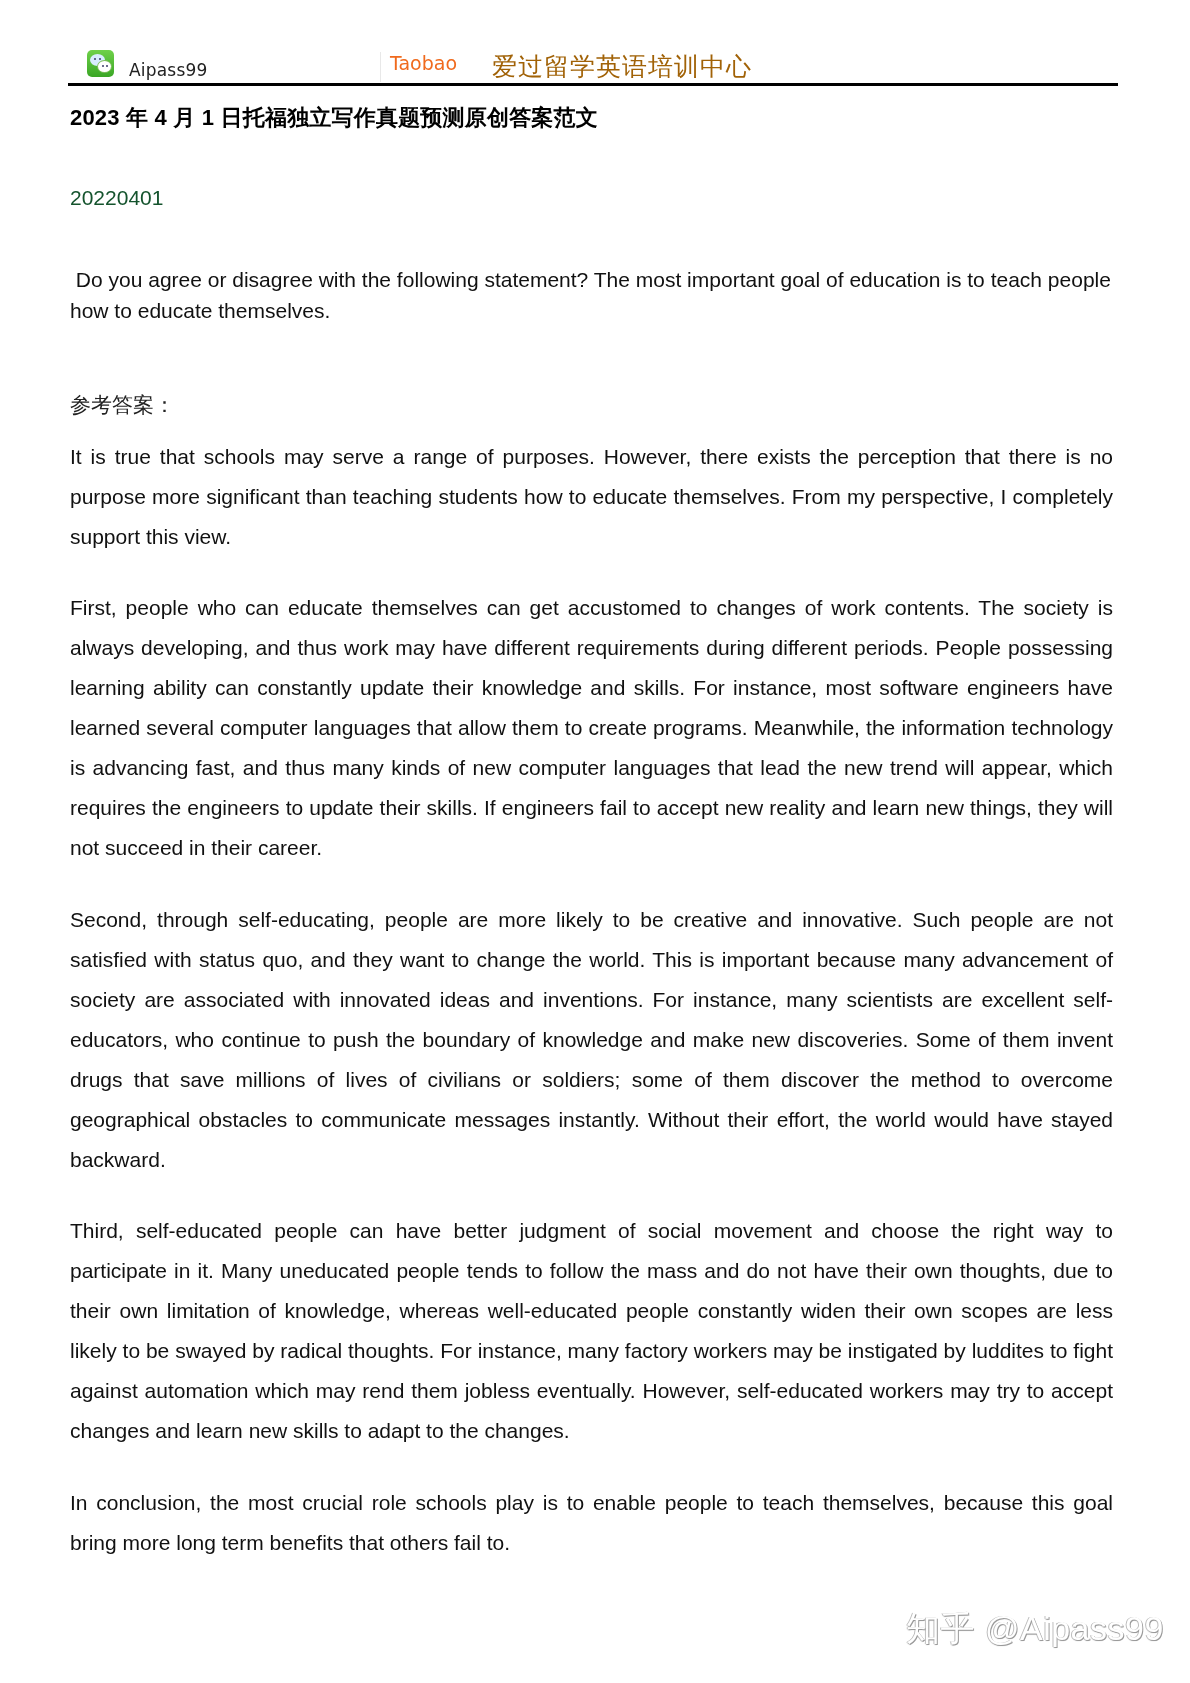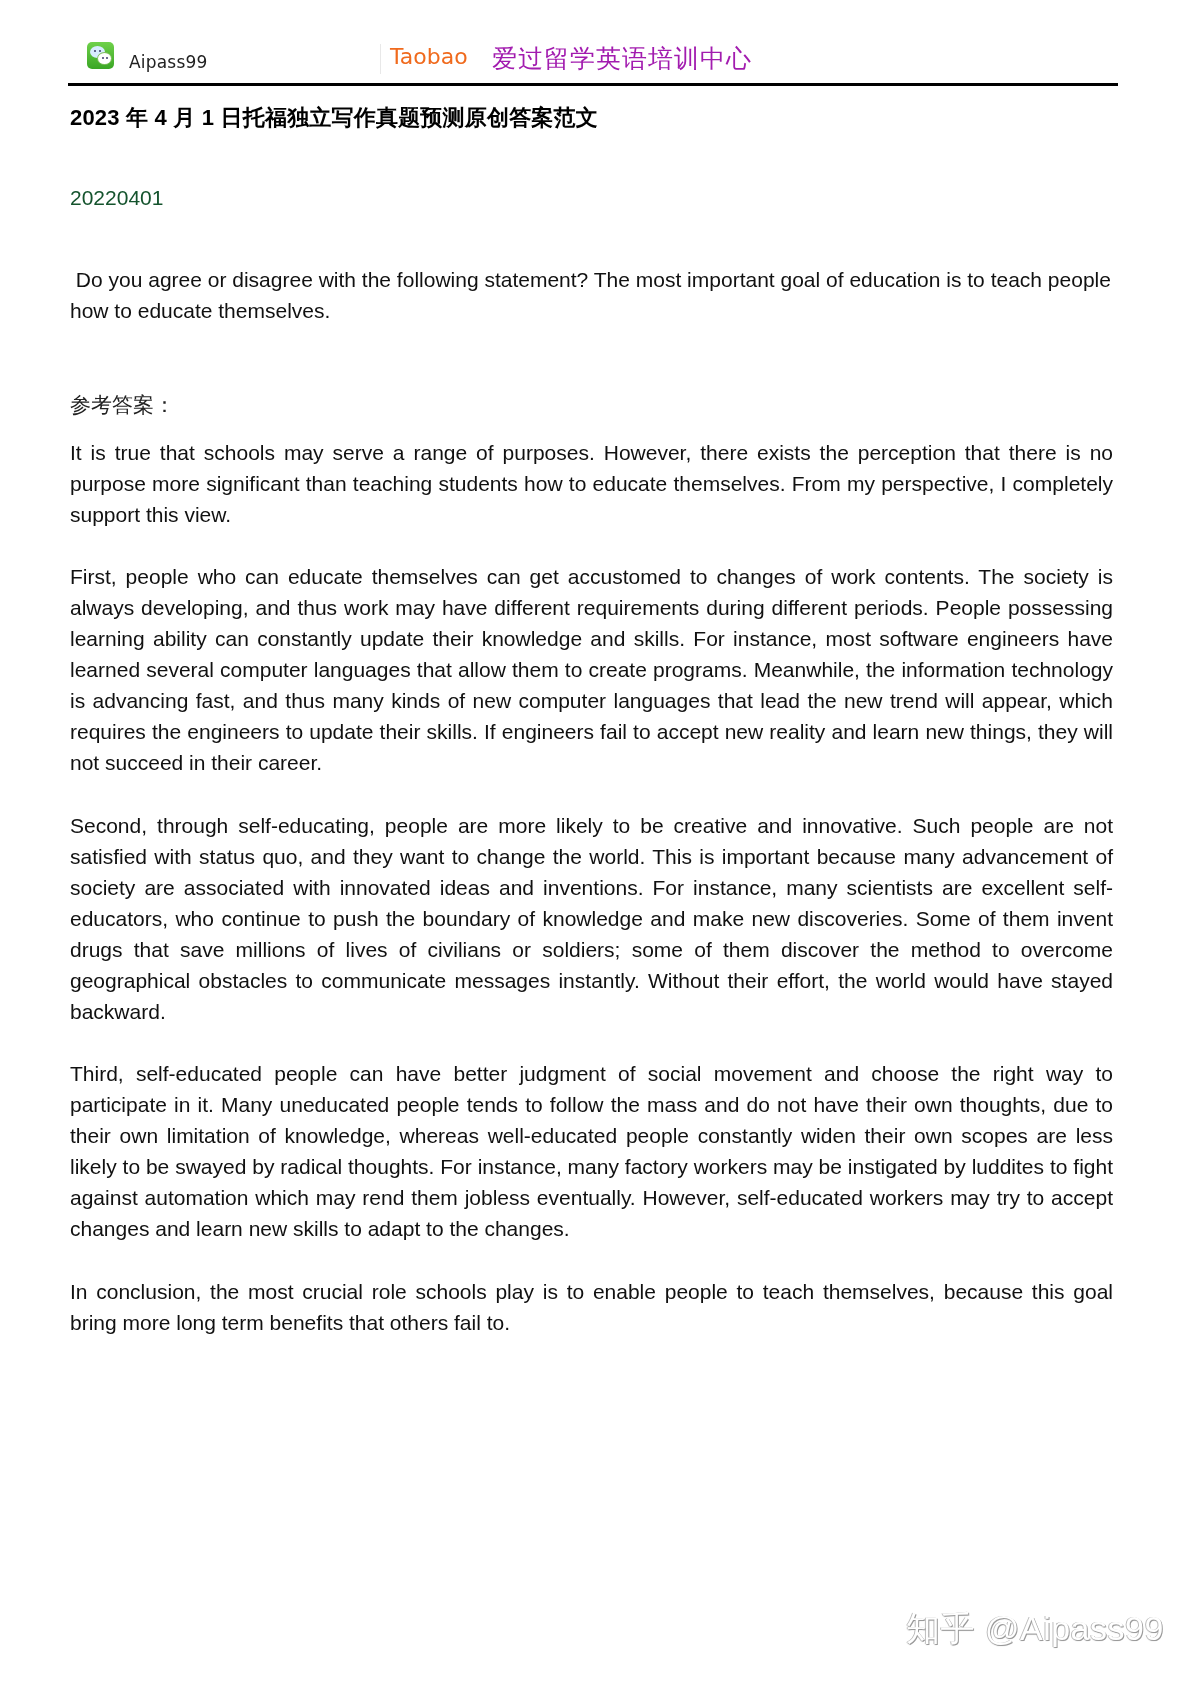--- a/index.html
+++ b/index.html
@@ -10,21 +10,21 @@
       overflow: hidden;
     }
     body {
       position: relative;
       font-family: "Liberation Sans", "DejaVu Sans", sans-serif;
       color: #111111;
     }
     .page-header {
       position: absolute;
       left: 68px;
-      top: 36px;
+      top: 44px;
       width: 1050px;
       height: 50px;
     }
     .wechat-icon {
       position: absolute;
       left: 19px;
       top: 6px;
       width: 27px;
       height: 27px;
       border-radius: 5px;
@@ -67,31 +67,31 @@
       top: 8px;
       width: 1px;
       height: 30px;
       background: #e8e8e8;
     }
     .taobao-label {
       position: absolute;
       left: 322px;
       top: 8px;
       font-family: "DejaVu Sans", sans-serif;
-      font-size: 22px;
+      font-size: 19px;
       color: #f06a1d;
       font-weight: normal;
     }
     .center-name {
       position: absolute;
       left: 424px;
       top: 6px;
       font-family: "DejaVu Serif", "Liberation Serif", serif;
       font-size: 25px;
-      color: #a21caf;
+      color: #a16207;
       letter-spacing: 1px;
     }
     .header-rule {
       position: absolute;
       left: 68px;
       top: 83px;
       width: 1050px;
       height: 3px;
       background: #000000;
     }
@@ -131,21 +131,21 @@
       color: #222222;
     }
     .essay {
       position: absolute;
       left: 70px;
       top: 437px;
       width: 1043px;
     }
     .essay-paragraph {
       font-size: 21px;
-      line-height: 31px;
+      line-height: 40px;
       text-align: justify;
       color: #111111;
       margin-bottom: 31.4px;
     }
     .watermark {
       position: absolute;
       left: 906px;
       top: 1606px;
       font-size: 34px;
       color: #ffffff;

